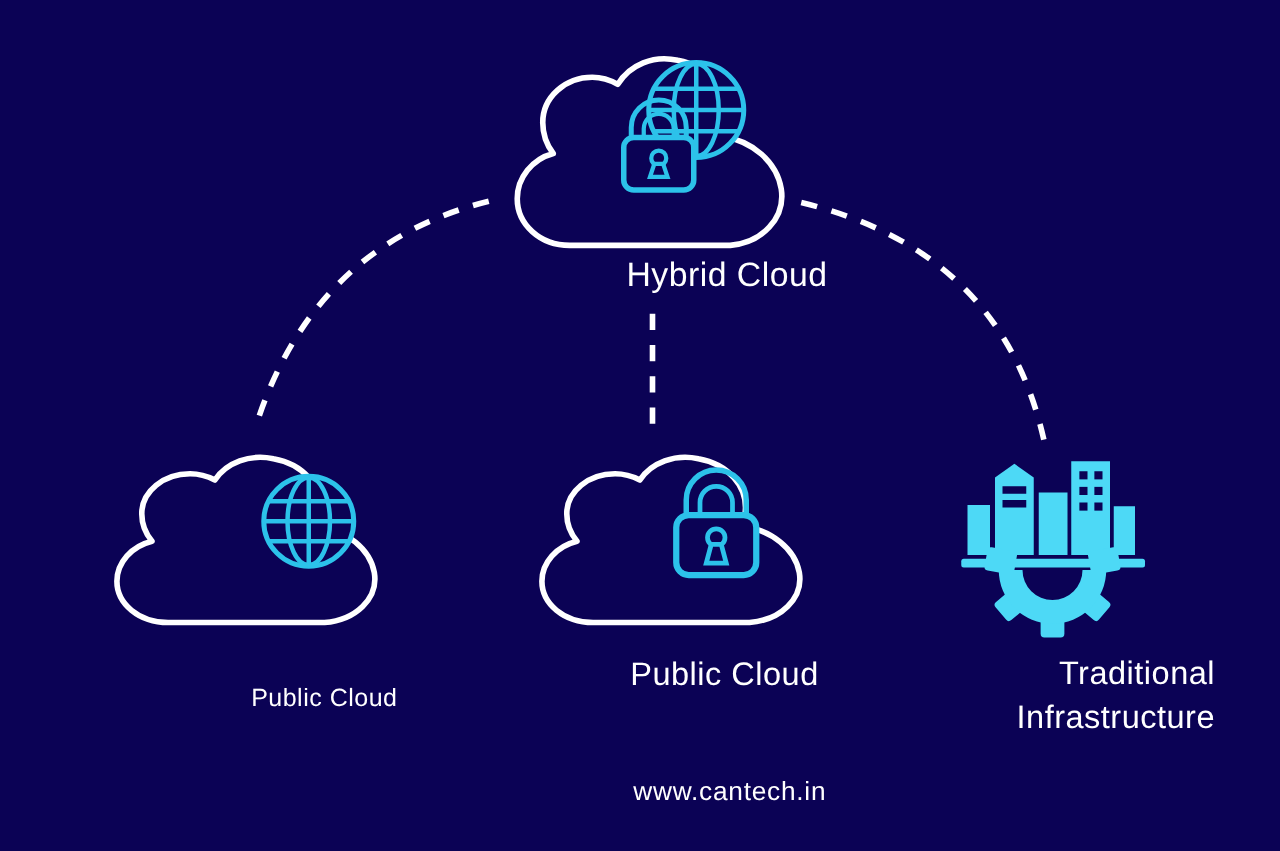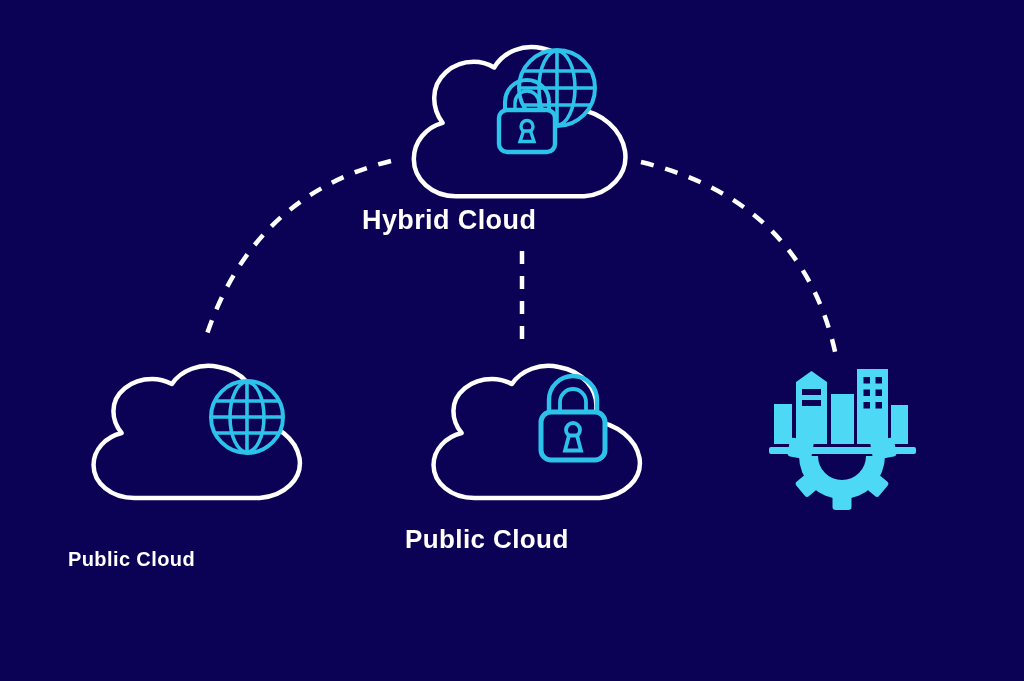--- a/index.html
+++ b/index.html
@@ -9,21 +9,21 @@
   html,body{width:1024px;height:681px;overflow:hidden;}
   body{background:var(--bg);position:relative;font-family:"Liberation Sans",sans-serif;}
   .canvas{position:absolute;inset:0;width:1024px;height:681px;}
   svg.diagram{position:absolute;left:0;top:0;}
   .cloud{stroke:var(--white);stroke-width:4.5;fill:none;stroke-linejoin:round;stroke-linecap:round;}
   .dash{stroke:var(--white);stroke-width:4.5;fill:none;stroke-dasharray:13 12;}
   .cy{stroke:var(--cyan);fill:none;stroke-linecap:round;}
   .cy-bgfill{stroke:var(--cyan);fill:var(--bg);}
   .solid{fill:var(--cyan-fill);stroke:none;}
   .cutout{fill:var(--bg);stroke:none;}
-  .lbl{position:absolute;color:var(--text);font-weight:700;text-align:left;letter-spacing:.4px;}
+  .lbl{position:absolute;color:var(--text);font-weight:400;text-align:right;letter-spacing:.4px;}
   #lbl-hybrid{left:362px;top:205px;width:300px;font-size:27px;}
   #lbl-public{left:68px;top:548px;width:250px;font-size:20px;}
   #lbl-private{left:405px;top:524px;width:250px;font-size:26px;}
   #lbl-traditional{left:712px;top:521px;width:260px;font-size:26px;line-height:35px;}
   #lbl-website{left:361px;top:622px;width:300px;font-size:21px;letter-spacing:.6px;}
 </style>
 </head>
 <body>
 
 <div class="canvas">
@@ -108,14 +108,16 @@
         <rect class="solid" x="30" y="-9.5" width="24" height="19" rx="3" transform="rotate(140)"></rect>
         <rect class="solid" x="30" y="-9.5" width="24" height="19" rx="3" transform="rotate(190)"></rect>
         <path class="solid" d="M -43 0 A 43 43 0 0 0 43 0 L 24 0 A 24 24 0 0 1 -24 0 Z"></path>
       </g>
     </g>
   </svg>
 
   <div class="lbl" id="lbl-hybrid">Hybrid Cloud</div>
   <div class="lbl" id="lbl-public">Public Cloud</div>
   <div class="lbl" id="lbl-private">Public Cloud</div>
+  <div class="lbl" id="lbl-traditional">Traditional Infrastructure</div>
+  <div class="lbl" id="lbl-website">www.cantech.in</div>
 
 </div>
 
 </body></html>

